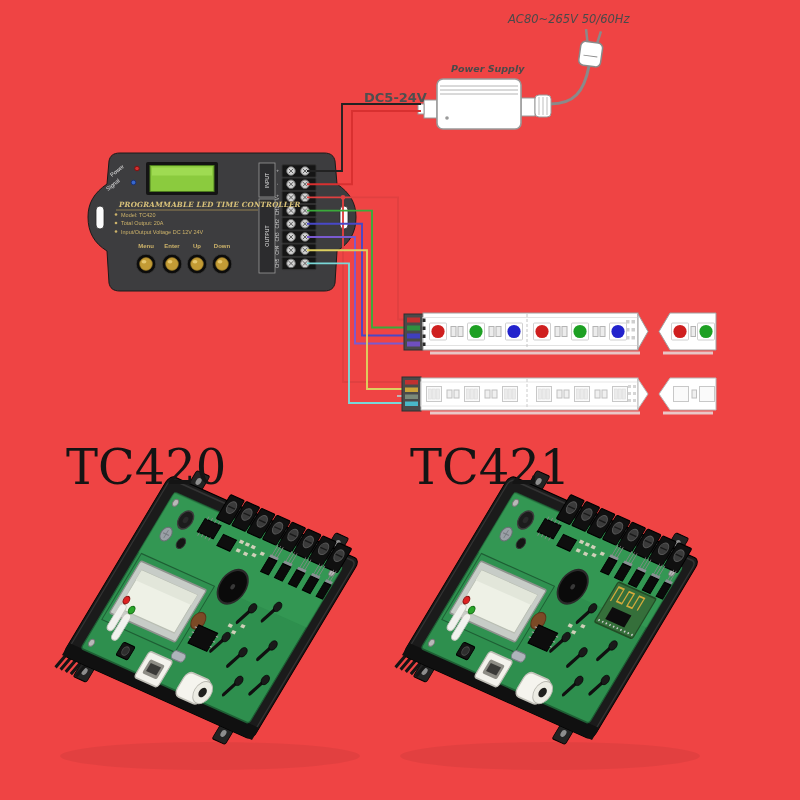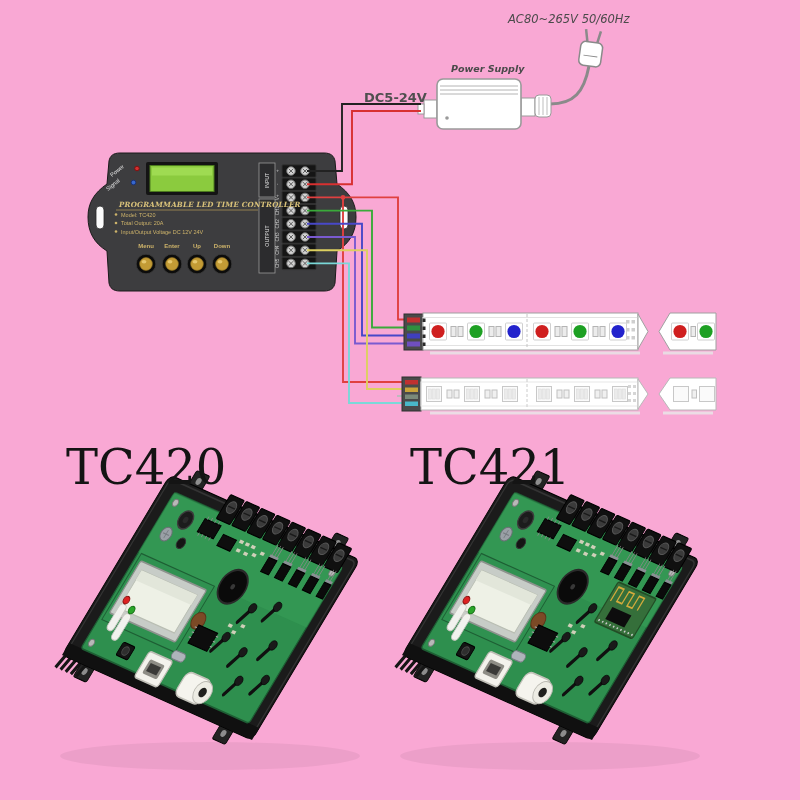--- a/index.html
+++ b/index.html
@@ -1,16 +1,16 @@
 <!DOCTYPE html>
 <html><head>
 <meta charset="utf-8">
 <style>
   html,body{margin:0;padding:0;background:#fff;}
-  .stage{position:relative;width:800px;height:800px;background:#f9a8d4;overflow:hidden;
+  .stage{position:relative;width:800px;height:800px;background:#ef4444;overflow:hidden;
          font-family:"Liberation Sans",sans-serif;}
   svg{position:absolute;left:0;top:0;}
   .t-hand{font-family:"DejaVu Sans",sans-serif;font-style:italic;fill:#4a4a4a;}
   .t-dc{font-family:"DejaVu Sans",sans-serif;font-weight:bold;fill:#4f4f4f;}
   .t-gold{fill:#cdb36a;font-family:"Liberation Sans",sans-serif;}
   .t-title{fill:#d9c27a;font-family:"DejaVu Serif",serif;font-style:italic;font-weight:bold;}
   .t-white{fill:#e2e2e2;font-family:"Liberation Sans",sans-serif;}
   .t-pin{fill:#c8c8c8;font-family:"Liberation Sans",sans-serif;}
   .t-product{font-family:"DejaVu Serif",serif;fill:#141414;}
 </style>

